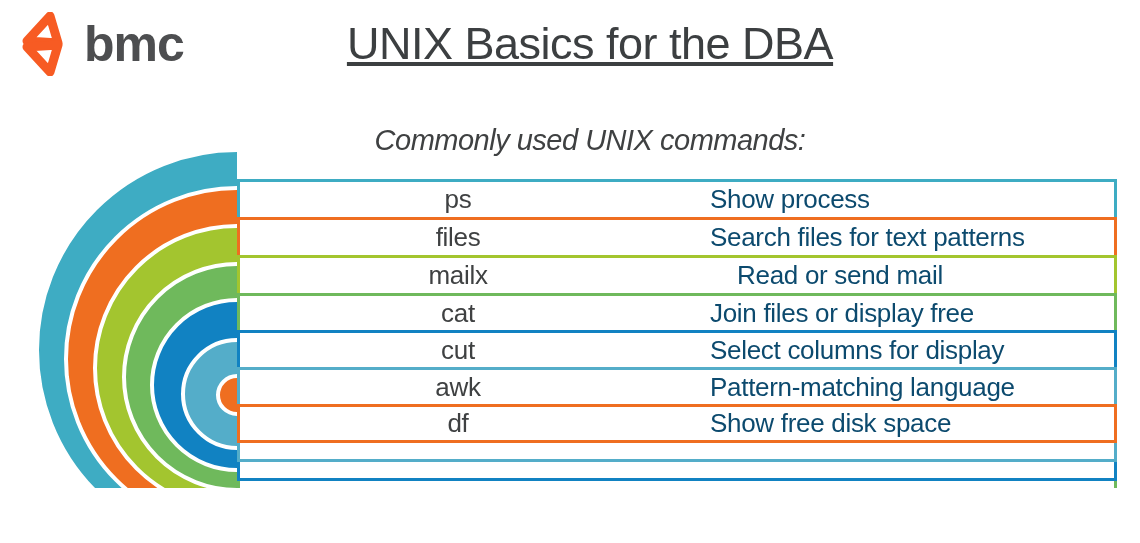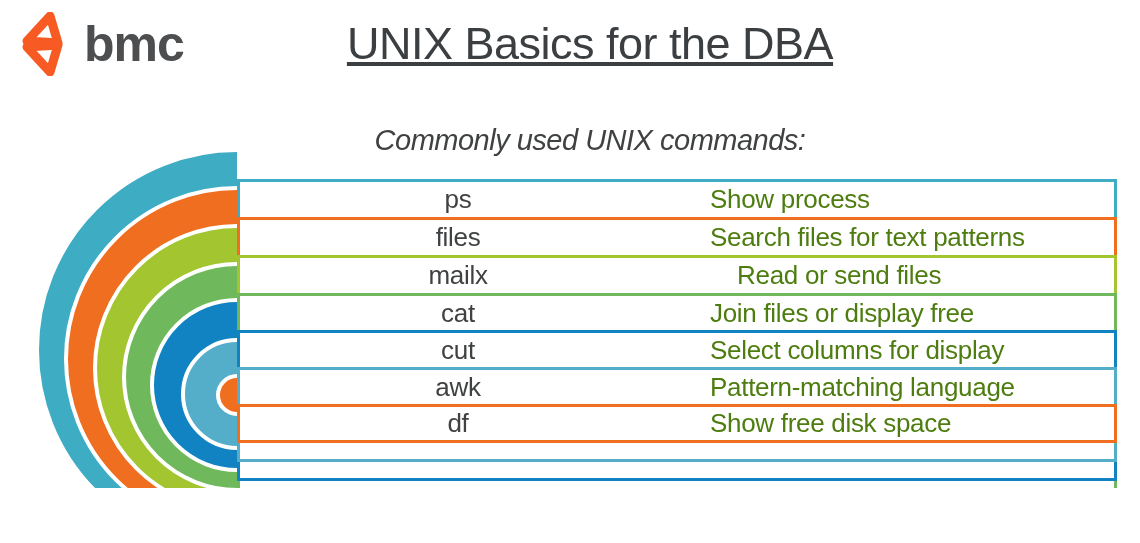--- a/index.html
+++ b/index.html
@@ -49,21 +49,21 @@
     box-sizing:border-box;background:#ffffff;
     border-style:solid;border-width:3px;
     display:flex;align-items:center;
   }
   .cell-cmd{
     width:436px;text-align:center;
     font-size:26px;color:#3f4142;letter-spacing:-0.3px;
   }
   .cell-desc{
     flex:1;text-align:left;padding-left:34px;
-    font-size:26px;color:#4d7c0f;letter-spacing:-0.3px;
+    font-size:26px;color:#0c4a6e;letter-spacing:-0.3px;
   }
 </style>
 </head>
 <body>
 
 <div id="slide">
 
   <div id="logo">
     <span>
       <svg width="52" height="64" viewBox="0 0 52 64">
@@ -92,21 +92,21 @@
       <div class="trow" style="top: 152px; height: 41px; border-color: rgb(62, 172, 195); z-index: 1;">
         <div class="cell-cmd">ps</div>
         <div class="cell-desc">Show process</div>
       </div>
       <div class="trow" style="top: 190px; height: 41px; border-color: rgb(239, 110, 32); z-index: 2;">
         <div class="cell-cmd">files</div>
         <div class="cell-desc">Search files for text patterns</div>
       </div>
       <div class="trow" style="top: 228px; height: 41px; border-color: rgb(163, 197, 47); z-index: 3; gap: 27px;">
         <div class="cell-cmd">mailx</div>
-        <div class="cell-desc">Read or send files</div>
+        <div class="cell-desc">Read or send mail</div>
       </div>
       <div class="trow" style="top: 266px; height: 40px; border-color: rgb(111, 185, 92); z-index: 4;">
         <div class="cell-cmd">cat</div>
         <div class="cell-desc">Join files or display free</div>
       </div>
       <div class="trow" style="top: 303px; height: 40px; border-color: rgb(17, 130, 194); z-index: 5;">
         <div class="cell-cmd">cut</div>
         <div class="cell-desc">Select columns for display</div>
       </div>
       <div class="trow" style="top: 377px; height: 39px; border-color: rgb(239, 110, 32); z-index: 7;">

